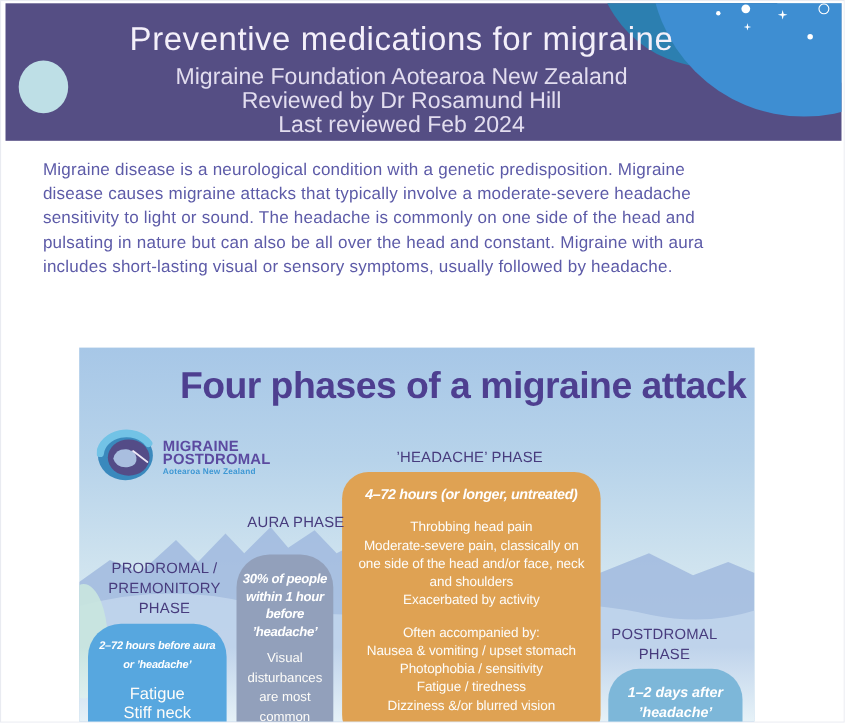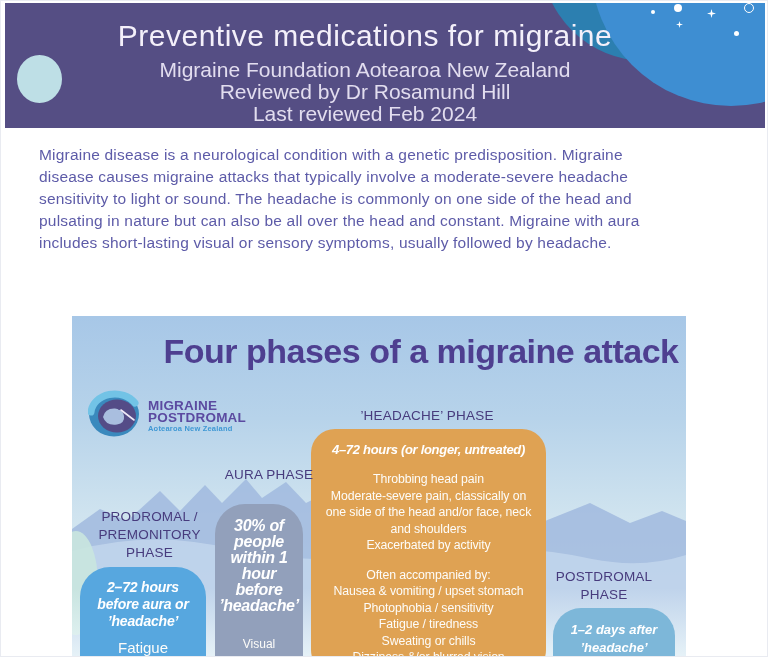--- a/index.html
+++ b/index.html
@@ -46,22 +46,22 @@
   .box{position:absolute;color:#ffffff;text-align:center;z-index:2;}
   .b-prodromal{left:8px;top:251px;width:126px;height:120px;border-radius:30px 30px 0 0;
                background:#57a7df;padding:12px 6px 0;}
   .b-aura{left:143px;top:188px;width:88px;height:170px;border-radius:30px 30px 0 0;
           background:#92a0bb;padding:14px 3px 0;}
   .b-headache{left:239px;top:113px;width:235px;height:245px;border-radius:24px;
               background:#dfa253;padding:12px 10px 0;}
   .b-postdromal{left:481px;top:292px;width:122px;height:80px;border-radius:28px 28px 0 0;
                 background:#7db7d9;padding:13px 4px 0;}
   .timing{font-weight:700;font-style:italic;}
-  .b-prodromal .timing{font-size:14px;line-height:17px;letter-spacing:-.2px;margin-bottom:9px;}
-  .b-aura .timing{font-size:16px;line-height:16px;letter-spacing:-.3px;margin-bottom:22px;}
+  .b-prodromal .timing{font-size:10px;line-height:17px;letter-spacing:-.2px;margin-bottom:9px;}
+  .b-aura .timing{font-size:12px;line-height:16px;letter-spacing:-.3px;margin-bottom:8px;}
   .b-headache .timing{font-size:13px;line-height:18px;letter-spacing:-.3px;white-space:nowrap;margin-bottom:12px;}
   .b-postdromal .timing{font-size:13px;line-height:18px;}
   .sym{font-weight:400;color:#fdfcf9;}
   .b-prodromal .sym{font-size:15px;line-height:18px;}
   .b-aura .sym{font-size:12px;line-height:17.5px;}
   .b-headache .sym{font-size:12.3px;line-height:16.5px;min-height:16.5px;letter-spacing:-.1px;}
   .sym-gap{min-height:13px !important;height:13px;}
 </style>
 </head>
 <body>
@@ -140,21 +140,20 @@
     <div class="box b-headache">
       <div class="timing">4–72 hours (or longer, untreated)</div>
       <div class="sym">Throbbing head pain</div>
       <div class="sym">Moderate-severe pain, classically on one side of the head and/or face, neck and shoulders</div>
       <div class="sym">Exacerbated by activity</div>
       <div class="sym sym-gap"></div>
       <div class="sym">Often accompanied by:</div>
       <div class="sym">Nausea &amp; vomiting / upset stomach</div>
       <div class="sym">Photophobia / sensitivity</div>
       <div class="sym">Fatigue / tiredness</div>
-      <div class="sym">Sweating or chills</div>
       <div class="sym">Dizziness &amp;/or blurred vision</div>
     </div>
 
     <div class="box b-postdromal">
       <div class="timing">1–2 days after ’headache’</div>
     </div>
 
   </div>
 </div>
 

